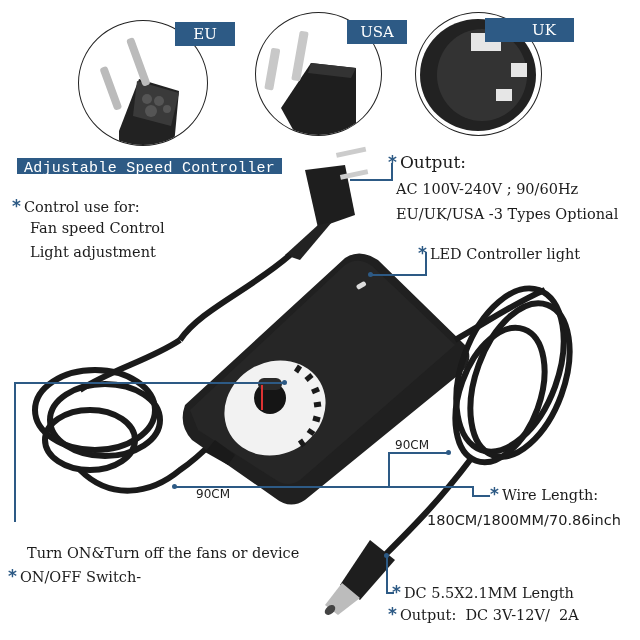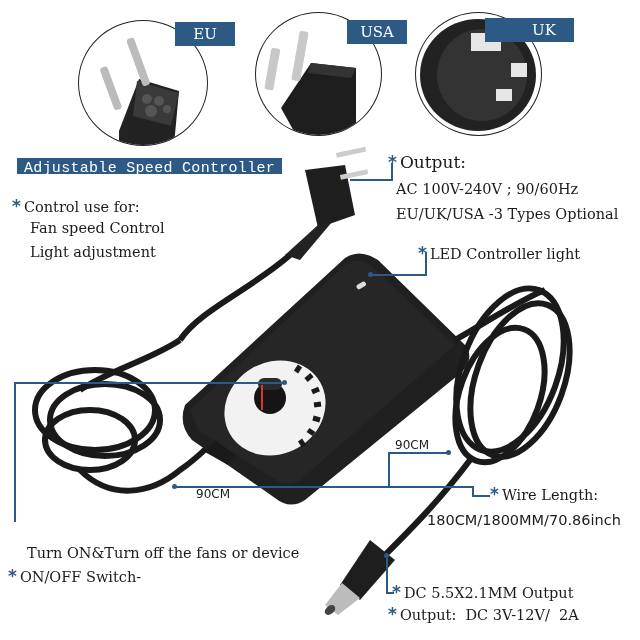--- a/index.html
+++ b/index.html
@@ -146,17 +146,17 @@
 <div class="line" style="left:472px;top:495px;width:18px;height:2px;"></div>
 <div class="txt" style="left:490px;top:484px;">
   <span class="star">*</span><span>Wire Length:</span>
 </div>
 <div class="txt" style="left:427px;top:512px;font-family:'DejaVu Sans',sans-serif;">180CM/1800MM/70.86inch</div>
 
 <div class="dot" style="left:384px;top:553px;"></div>
 <div class="line" style="left:386px;top:555px;width:2px;height:38px;"></div>
 <div class="line" style="left:386px;top:592px;width:8px;height:2px;"></div>
 <div class="txt" style="left:392px;top:582px;">
-  <span class="star">*</span><span>DC 5.5X2.1MM Output</span>
+  <span class="star">*</span><span>DC 5.5X2.1MM Length</span>
 </div>
 <div class="txt" style="left:388px;top:604px;">
   <span class="star">*</span><span style="white-space:pre;">Output:  DC 3V-12V/  2A</span>
 </div>
 
 </body></html>

